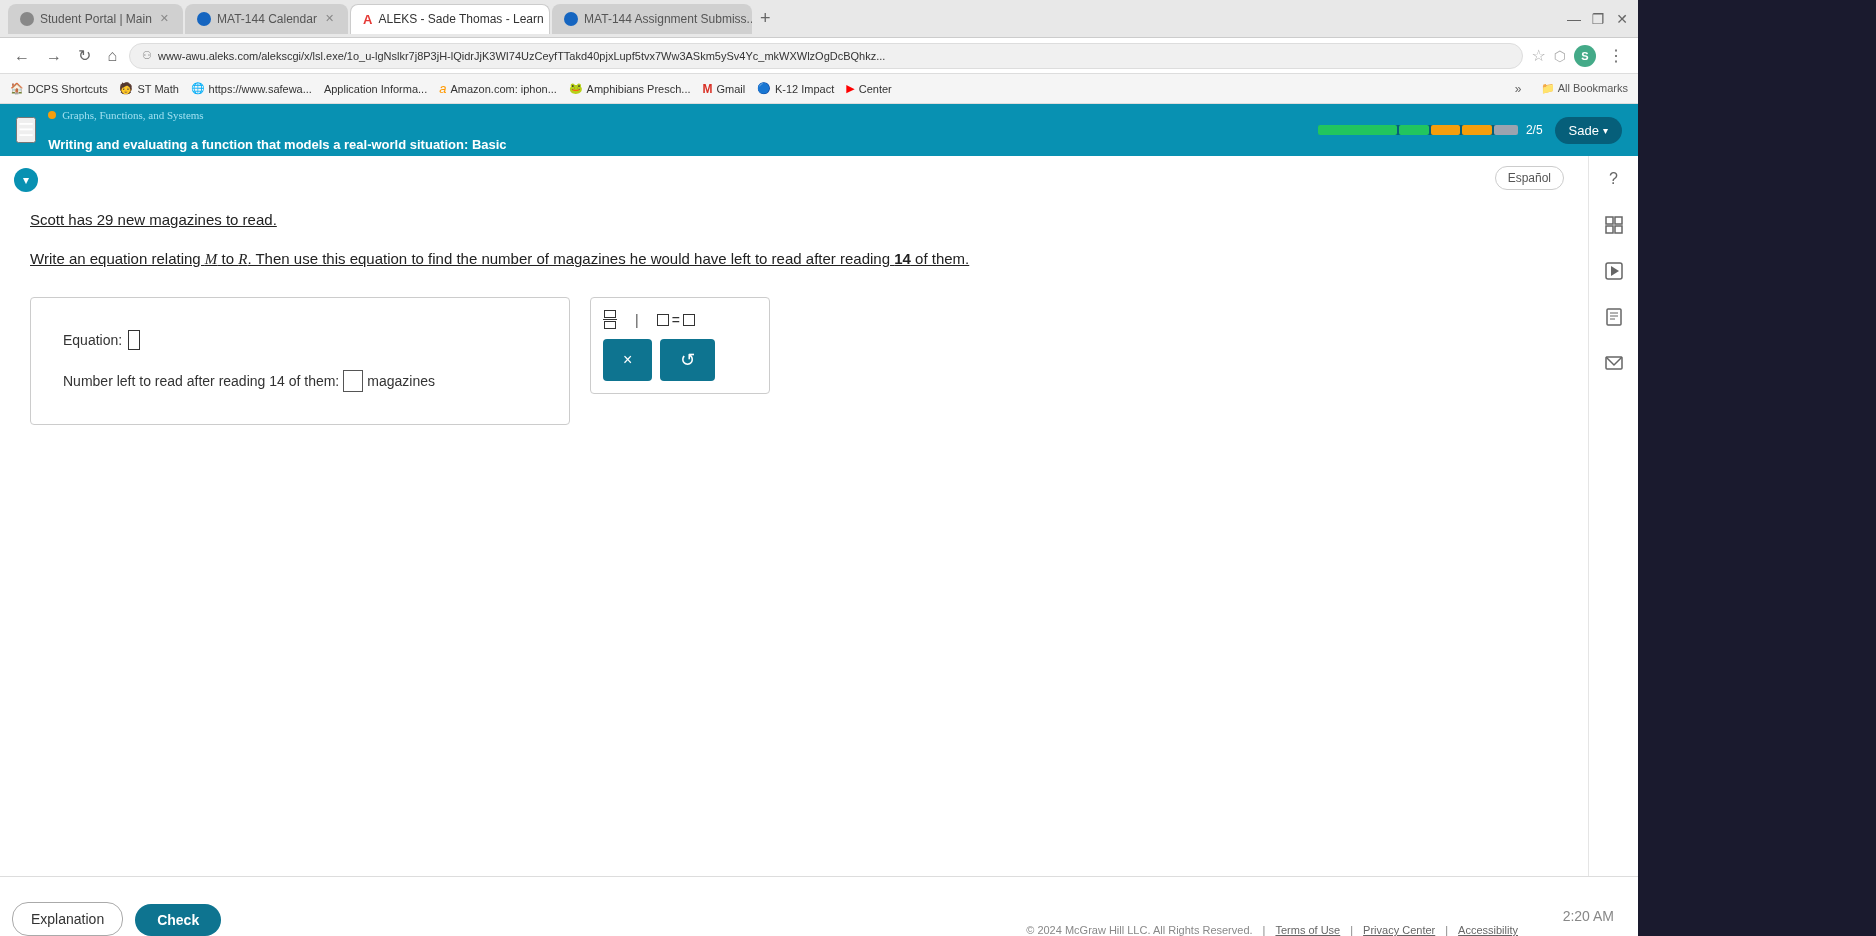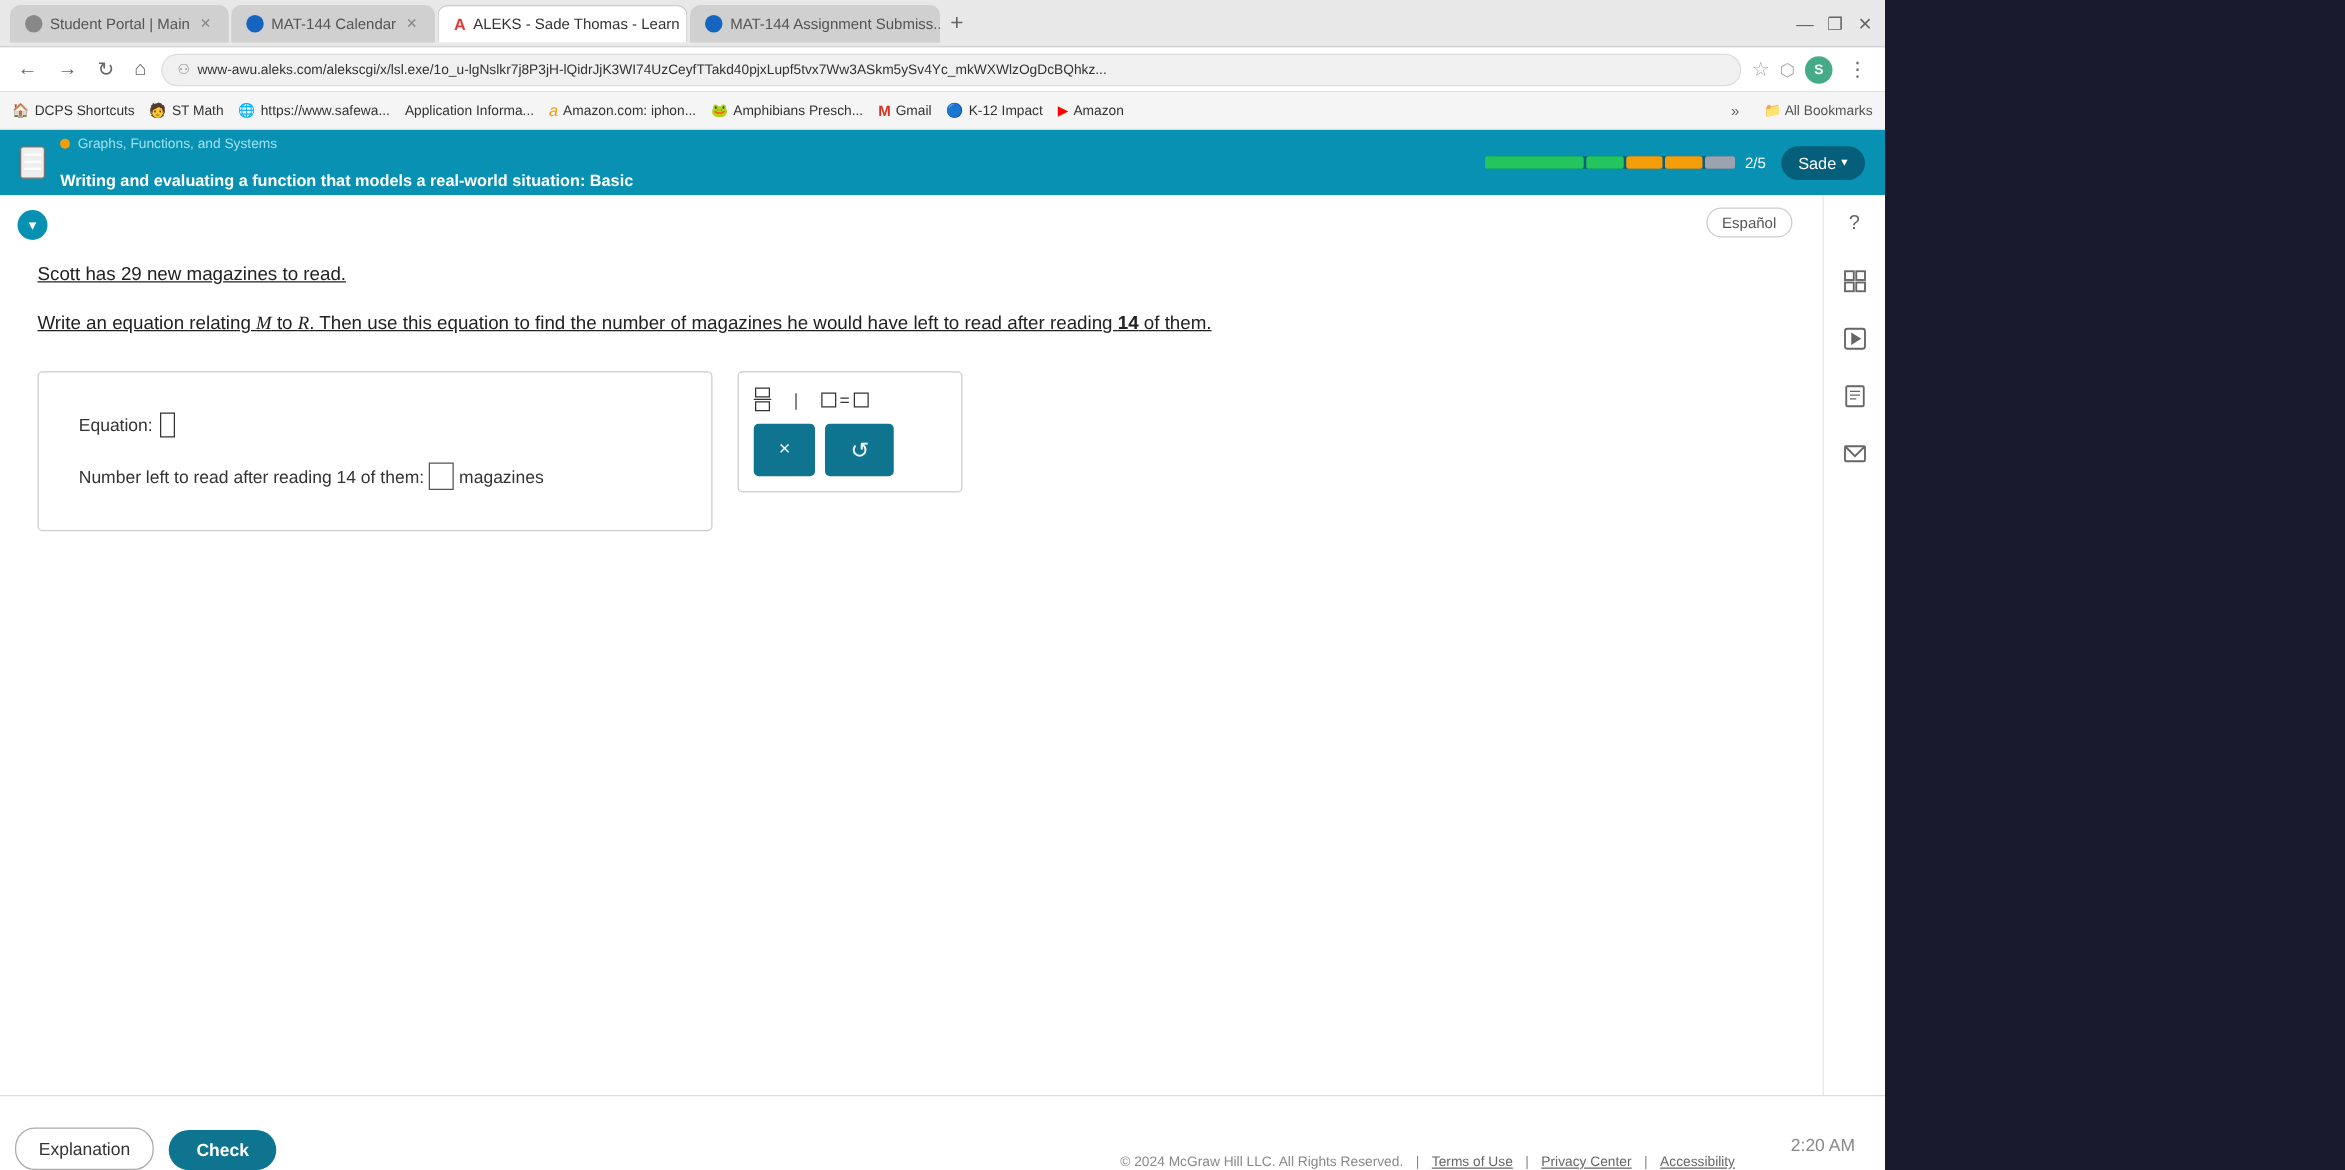--- a/index.html
+++ b/index.html
@@ -1,19 +1,19 @@
 <!DOCTYPE html>
 <html><head>
   <meta charset="utf-8">
   <style>
     * { margin: 0; padding: 0; box-sizing: border-box; }
     body { font-family: Arial, sans-serif; background: #1a1a2e; width: 1876px; height: 936px; overflow: hidden; position: relative; }
 
     
-    .browser-window { width: 1508px; height: 936px; background: #f5f5f5; display: flex; flex-direction: column; }
+    .browser-window { width: 1638px; height: 936px; background: #f5f5f5; display: flex; flex-direction: column; }
 
     
     .tab-bar { background: #e8e8e8; display: flex; align-items: center; height: 38px; padding: 0 8px; border-bottom: 1px solid #ccc; gap: 2px; }
     .tab { display: flex; align-items: center; height: 30px; padding: 0 12px; border-radius: 8px 8px 0 0; font-size: 12px; cursor: pointer; gap: 6px; max-width: 200px; white-space: nowrap; overflow: hidden; text-overflow: ellipsis; }
     .tab.inactive { background: #d0d0d0; color: #555; }
     .tab.active { background: #fff; color: #333; border: 1px solid #ccc; border-bottom: none; }
     .tab-close { font-size: 11px; color: #888; cursor: pointer; padding: 2px; }
     .tab-icon { width: 14px; height: 14px; border-radius: 50%; display: inline-block; flex-shrink: 0; }
     .tab-new { background: none; border: none; font-size: 18px; color: #666; cursor: pointer; padding: 0 6px; }
     .window-controls { margin-left: auto; display: flex; gap: 8px; align-items: center; }
@@ -28,21 +28,21 @@
 
     
     .bookmarks-bar { background: #f5f5f5; display: flex; align-items: center; height: 30px; padding: 0 10px; border-bottom: 1px solid #ddd; gap: 12px; font-size: 11px; color: #333; overflow: hidden; }
     .bookmark-item { display: flex; align-items: center; gap: 4px; cursor: pointer; white-space: nowrap; color: #333; text-decoration: none; }
     .bookmarks-more { margin-left: auto; color: #666; cursor: pointer; font-size: 12px; }
 
     
     .aleks-header { background: #0891b2; display: flex; align-items: center; height: 52px; padding: 0 16px; gap: 12px; }
     .menu-icon { font-size: 18px; color: white; cursor: pointer; }
     .breadcrumb-section { display: flex; flex-direction: column; flex: 1; }
-    .breadcrumb-top { font-size: 11px; color: #a0e0f0; display: flex; align-items: center; gap: 6px; }
+    .breadcrumb-top { font-size: 11px; color: #a0e0f0; display: flex; align-items: center; gap: 6px; font-family: Liberation Serif, serif; }
     .breadcrumb-dot { width: 8px; height: 8px; border-radius: 50%; background: #f59e0b; display: inline-block; }
     .breadcrumb-main { font-size: 13px; font-weight: bold; color: white; margin-top: 16px; }
     .progress-section { display: flex; align-items: center; gap: 8px; }
     .progress-bar { width: 200px; height: 10px; background: #065f7a; border-radius: 4px; display: flex; gap: 2px; }
     .progress-segment { height: 100%; border-radius: 2px; }
     .progress-count { color: white; font-size: 12px; }
     .user-btn { background: #065f7a; color: white; border: none; border-radius: 16px; padding: 6px 14px; font-size: 13px; cursor: pointer; display: flex; align-items: center; gap: 4px; }
     .chevron-down { font-size: 10px; }
 
     
@@ -172,21 +172,21 @@
     <a class="bookmark-item">
       <span style="font-size:12px;color:#d93025;font-weight:bold;">M</span>
       <span>Gmail</span>
     </a>
     <a class="bookmark-item">
       <span>🔵</span>
       <span>K-12 Impact</span>
     </a>
     <a class="bookmark-item">
       <span style="color:#ff0000;">▶</span>
-      <span>Amazon</span>
+      <span>Center</span>
     </a>
     <span class="bookmarks-more">»</span>
     <span style="font-size:11px;color:#555;cursor:pointer;margin-left:8px;">📁 <span>All Bookmarks</span></span>
   </div>
 
   <div class="aleks-header">
     <button class="menu-icon">☰</button>
     <div class="breadcrumb-section">
       <div class="breadcrumb-top">
         <span class="breadcrumb-dot"></span>

